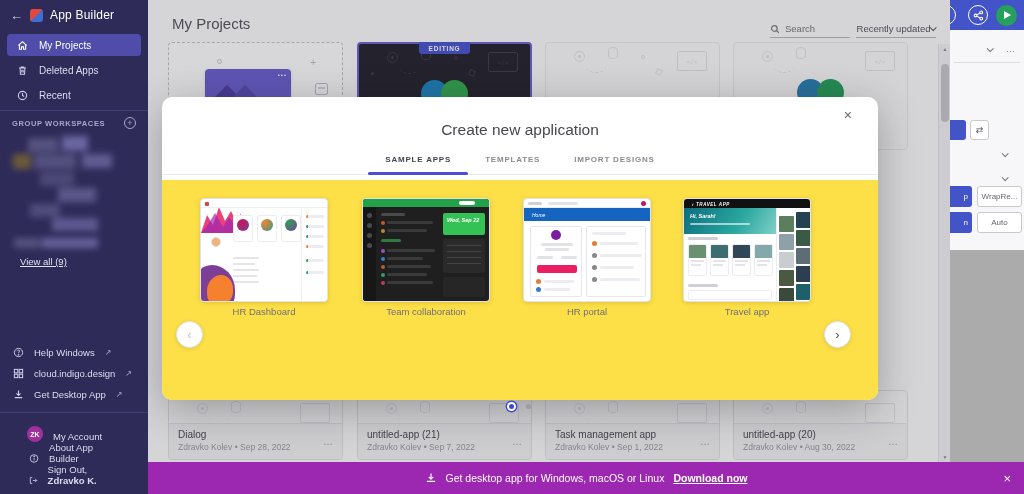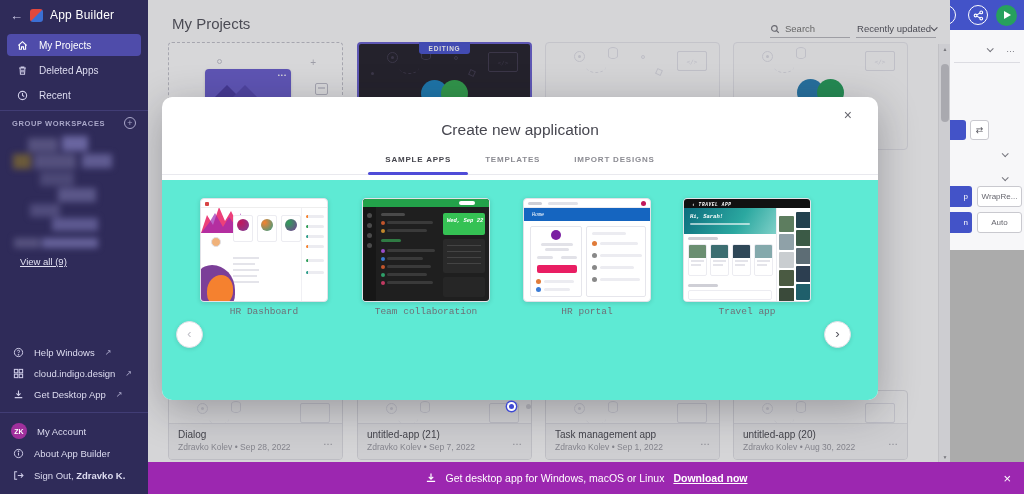--- a/index.html
+++ b/index.html
@@ -23,29 +23,29 @@
   .sb-group { position:absolute; top:117px; left:0; right:0; display:flex; align-items:center; justify-content:space-between; padding:0 12px; }
   .sb-group-label { font-size:7.5px; font-weight:bold; letter-spacing:.6px; color:#a9a7c9; }
   .sb-plus { width:12px; height:12px; border:1px solid #a9a7c9; border-radius:50%; color:#a9a7c9; font-size:9px; line-height:10px; text-align:center; cursor:pointer; }
   .ws-blur { position:absolute; top:134px; left:0; width:148px; height:112px; filter:blur(3px); }
   .ws-blur i { position:absolute; display:block; }
   .ws-view-all { position:absolute; top:256px; left:20px; font-size:9.5px; color:#e0dff0; text-decoration:underline; cursor:pointer; }
   .sb-links { position:absolute; top:342px; left:0; right:0; display:flex; flex-direction:column; }
   .sb-link { height:21px; display:flex; align-items:center; gap:10px; padding:0 13px; font-size:9.5px; color:#dddcf0; cursor:pointer; }
   .ext { font-size:8px; color:#a9a7c9; }
   .sb-account { position:absolute; top:420px; left:0; right:0; display:flex; flex-direction:column; }
-  .sb-acc-row { height:22px; display:flex; align-items:center; gap:10px; padding:0 13px; font-size:9.5px; color:#dddcf0; cursor:pointer; }
+  .sb-acc-row { height:22px; display:flex; align-items:flex-end; gap:10px; padding:0 29px; font-size:9.5px; color:#dddcf0; cursor:pointer; }
   .zk { width:16px; height:16px; border-radius:50%; background:#a0309c; color:#fff; font-size:7px; font-weight:bold; display:flex; align-items:center; justify-content:center; margin-left:-2px; }
   .bold { font-weight:bold; }
   
   .main { position:absolute; left:148px; top:0; width:802px; height:462px; background:#fbfbfc; z-index:10; }
   .pg-title { position:absolute; left:24px; top:15px; font-size:15px; color:#55555f; }
   .search-box { position:absolute; left:622px; top:23px; width:80px; display:flex; align-items:flex-end; gap:5px; border-bottom:1px solid #b9b9bf; padding-bottom:3px; }
   .search-box input { border:0; outline:0; background:transparent; width:60px; font-size:9.5px; color:#666; font-family:"Liberation Sans",sans-serif; }
-  .sort-box { position:absolute; left:708px; top:23px; width:80px; display:flex; align-items:center; justify-content:flex-end; border-bottom:1px solid #b9b9bf; padding-bottom:3px; font-size:9.5px; color:#55555f; cursor:pointer; }
+  .sort-box { position:absolute; left:708px; top:23px; width:80px; display:flex; align-items:center; justify-content:center; border-bottom:1px solid #b9b9bf; padding-bottom:3px; font-size:9.5px; color:#55555f; cursor:pointer; }
   .chev { display:inline-block; width:5px; height:5px; border-right:1.4px solid currentColor; border-bottom:1.4px solid currentColor; transform:rotate(45deg) translateY(-1px); }
   
   .card { position:absolute; width:175px; border-radius:4px; }
   .top-card { top:42px; height:108px; }
   .c1 { left:20px; } .c2 { left:209px; } .c3 { left:397px; } .c4 { left:585px; }
   .card.dashed { border:1px dashed #c2c2cc; background:#fdfdfe; }
   .card.dark { background:#26232e; border:2px solid #6c63d2; }
   .card.lite { background:#f9f9fb; border:1px solid #e6e6ec; }
   .badge { position:absolute; top:-2px; left:50%; transform:translateX(-50%); background:#4a55cf; color:#fff; font-size:6.5px; font-weight:bold; letter-spacing:.8px; padding:3px 10px 2px; border-radius:0 0 3px 3px; }
   .circles { position:absolute; left:50%; top:36px; transform:translateX(-50%); width:48px; height:28px; }
@@ -108,21 +108,21 @@
   .bf3 { top:182px; width:22px; height:21px; } .bt2 { top:182px; }
   
   .modal { position:absolute; left:162px; top:97px; width:716px; height:303px; background:#fff; border-radius:10px; box-shadow:0 10px 40px rgba(20,20,30,.30); z-index:20; }
   .modal-close { position:absolute; right:26px; top:10px; font-size:14px; color:#66666e; cursor:pointer; }
   .modal-title { text-align:center; margin-top:24px; font-size:15.5px; color:#474750; }
   .tabs { display:flex; justify-content:center; margin-top:16px; }
   .tab { position:relative; padding:0 17px 10px; font-size:8px; font-weight:bold; letter-spacing:.8px; color:#8b8b92; cursor:pointer; }
   .tab.active { color:#45454d; }
   .tab.active::after { content:""; position:absolute; left:0; right:0; bottom:-1px; height:3px; background:#4f4cd8; border-radius:2px; }
   .tabs-div { border-top:1px solid #e9e9ee; }
-  .modal-body { position:absolute; top:83px; left:0; right:0; bottom:0; background:#5eead4; border-radius:0 0 10px 10px;font-family:Liberation Mono, monospace; }
+  .modal-body { position:absolute; top:83px; left:0; right:0; bottom:0; background:#fde047; border-radius:0 0 10px 10px; }
   .thumb { position:absolute; top:18px; width:128px; height:104px; background:#fff; border:1px solid #e2e2e8; border-radius:4px; box-shadow:0 1px 5px rgba(0,0,0,.14); overflow:hidden; cursor:pointer; }
   .t1 { left:38px; } .t2 { left:200px; } .t3 { left:361px; } .t4 { left:521px; }
   .sample-name { position:absolute; top:126px; width:128px; text-align:center; font-size:9.5px; color:#6f6f77; }
   .n1 { left:38px; } .n2 { left:200px; } .n3 { left:361px; } .n4 { left:521px; }
   .car-arrow { position:absolute; top:141px; width:27px; height:27px; border-radius:50%; background:#fff; border:1px solid #e0e0e6; box-shadow:0 1px 4px rgba(0,0,0,.12); display:flex; align-items:center; justify-content:center; font-size:13px; cursor:pointer; }
   .car-prev { left:14px; color:#c3c3ca; } .car-next { left:662px; color:#55555d; }
   .dots-row { position:absolute; top:224px; left:0; right:0; display:flex; justify-content:center; gap:12px; align-items:center; }
   .pdot { width:5px; height:5px; border-radius:50%; background:#9b9ba2; cursor:pointer; }
   .pdot.active { width:5px; height:5px; background:#3f4ad2; box-shadow:0 0 0 2px #fff, 0 0 0 3.4px #3f4ad2; }
   

